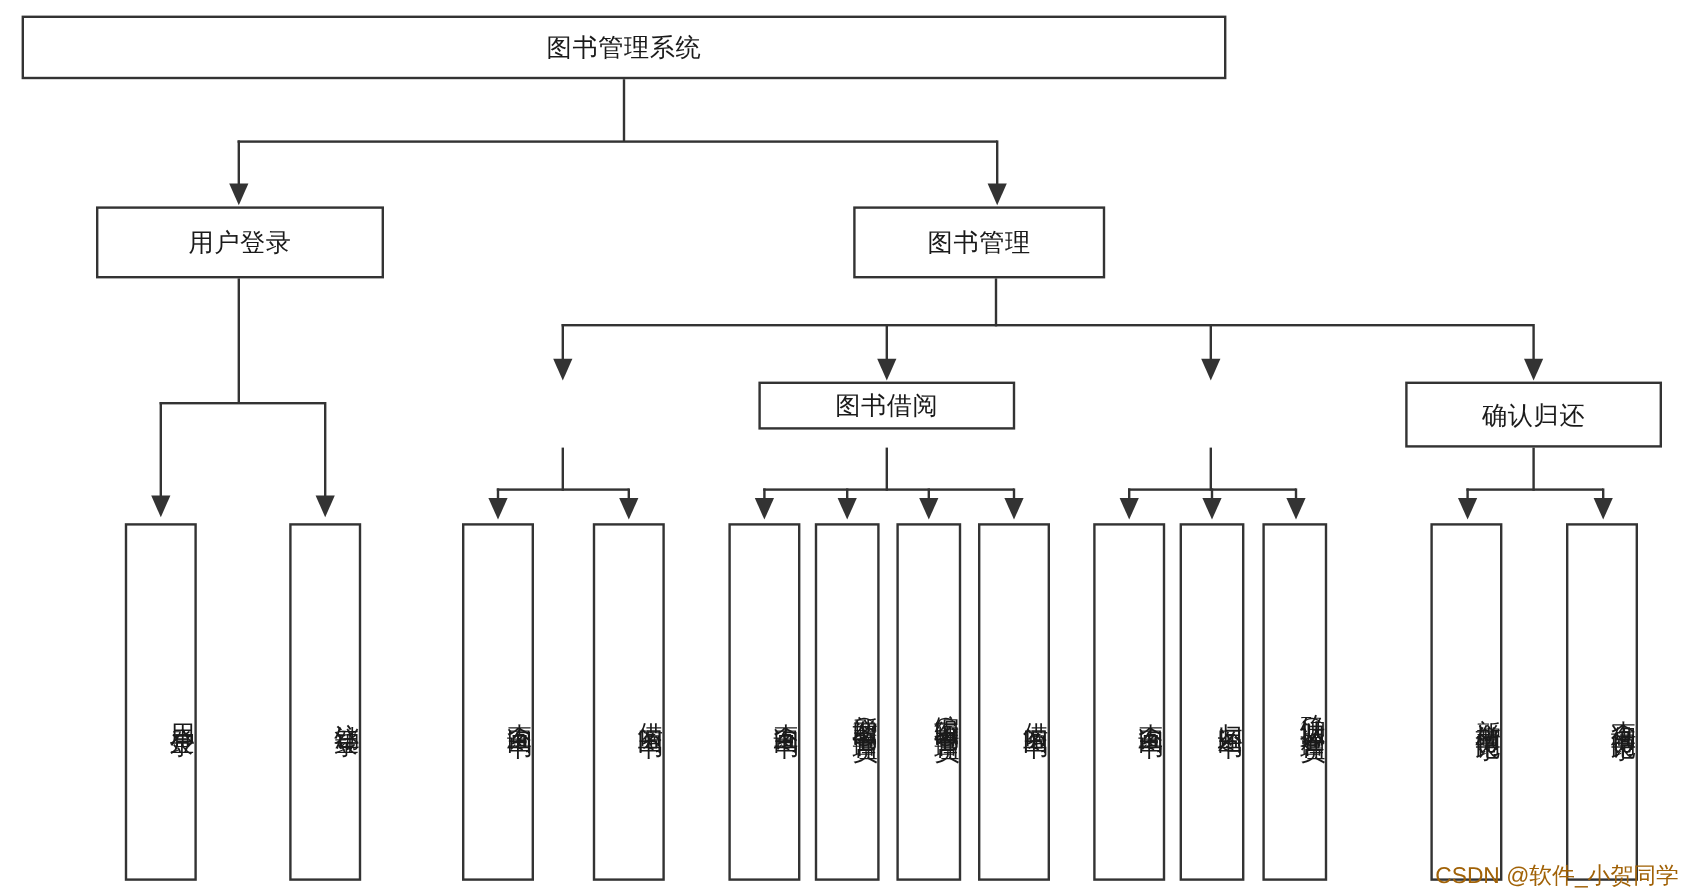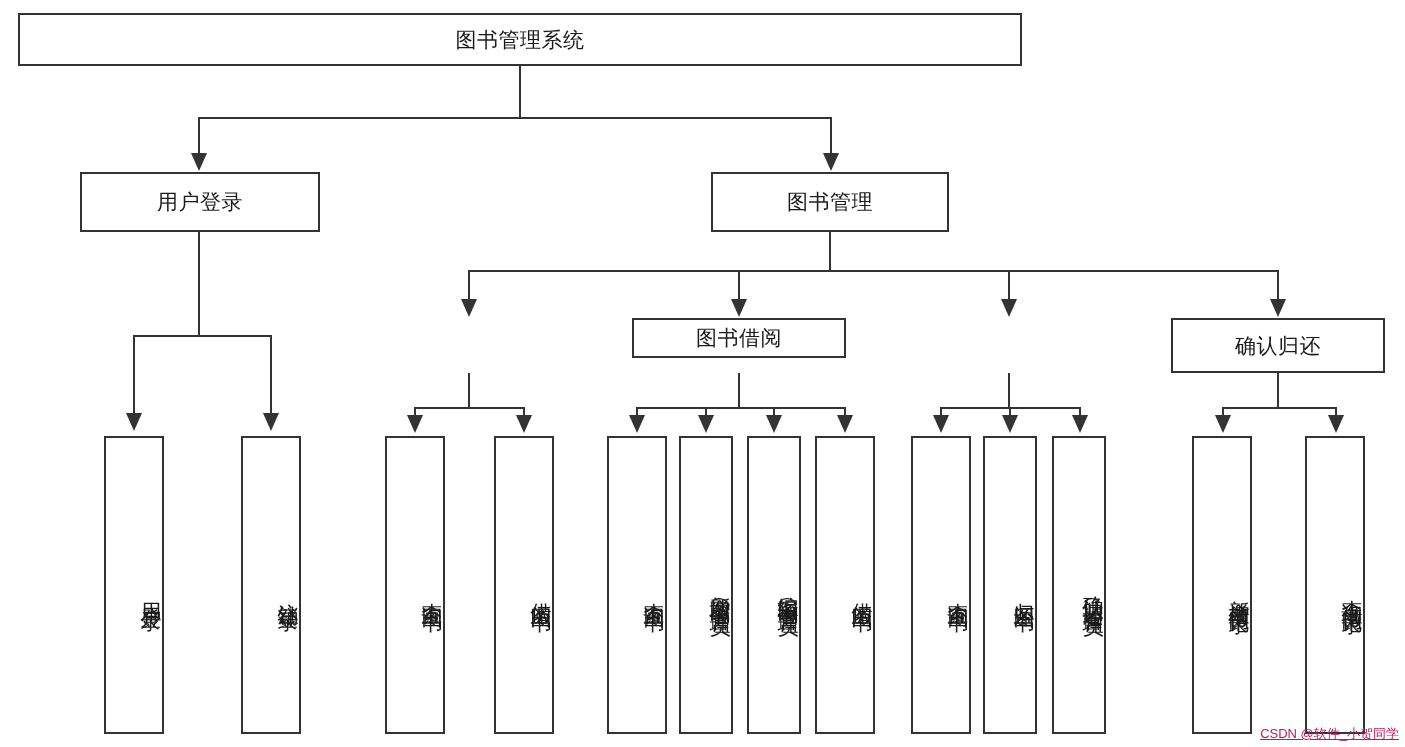--- a/index.html
+++ b/index.html
@@ -58,25 +58,24 @@
     width: 0;
     height: 0;
     border-left: 8px solid transparent;
     border-right: 8px solid transparent;
     border-top: 18px solid #333333;
   }
   #watermark {
     position: absolute;
     right: 6px;
     bottom: 4px;
-    font-size: 13px;
-    color: #be185d;
+    font-size: 19px;
+    color: #a16207;
     white-space: nowrap;
     user-select: none;
-    text-decoration: underline;
   }
 </style>
 </head>
 <body>
 
 <div id="canvas">
 
   <div class="node horiz" style="left:18px; top:13px; width:1004px; height:53px;">
     <span>图书管理系统</span>
   </div>
@@ -86,21 +85,21 @@
   <div class="edge h" style="left:198px; top:117px; width:633px;"></div>
 
   <div class="edge v" style="left:198px; top:117px; height:40px;"></div>
   <div class="arrow" style="left:191px; top:153px;"></div>
   <div class="edge v" style="left:830px; top:117px; height:40px;"></div>
   <div class="arrow" style="left:823px; top:153px;"></div>
 
   <div class="node horiz" style="left:80px; top:172px; width:240px; height:60px;">
     <span>用户登录</span>
   </div>
-  <div class="node horiz" style="left:711px; top:172px; width:238px; height:60px;">
+  <div class="node horiz" style="left:711px; top:172px; width:210px; height:60px;">
     <span>图书管理</span>
   </div>
 
   <div class="edge v" style="left:198px; top:232px; height:104px;"></div>
   <div class="edge h" style="left:133px; top:335px; width:138px;"></div>
   <div class="edge v" style="left:133px; top:335px; height:82px;"></div>
   <div class="arrow" style="left:126px; top:413px;"></div>
   <div class="edge v" style="left:270px; top:335px; height:82px;"></div>
   <div class="arrow" style="left:263px; top:413px;"></div>
 

